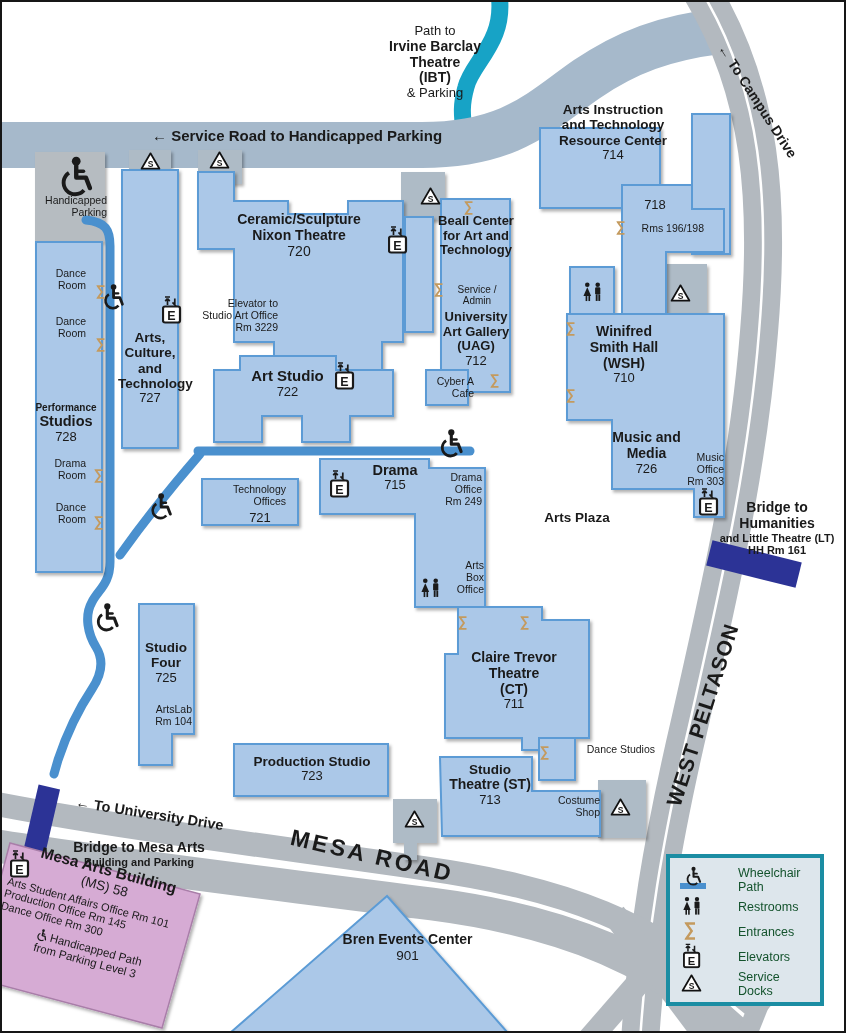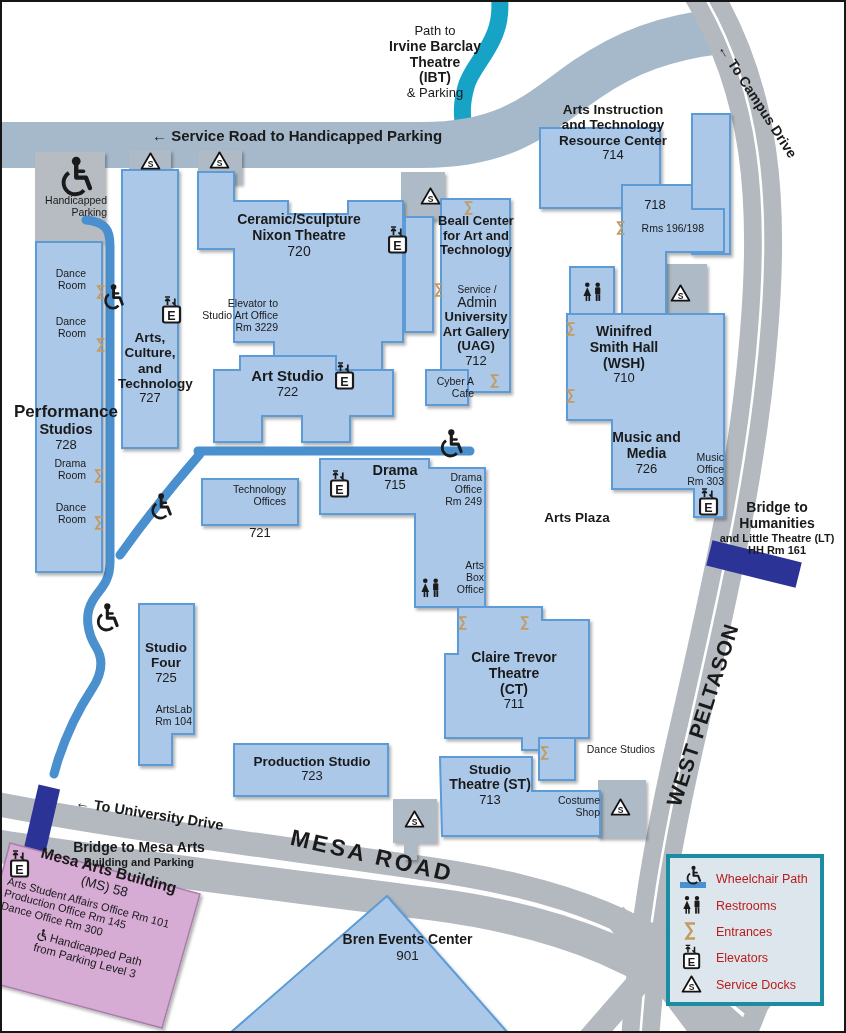--- a/index.html
+++ b/index.html
@@ -7,21 +7,21 @@
   #baselayer{position:absolute;left:0;top:0;}
   .lbl{position:absolute;color:#1a1a1a;text-align:center;line-height:1.13;font-family:"Liberation Sans",sans-serif;}
   .lbl .b{font-weight:bold;display:block;}
   .lbl .n{font-weight:normal;display:block;}
   .left{text-align:left;}
   .f14{font-size:14px;} .f15{font-size:15px;} .f13{font-size:13px;} .f10{font-size:10.5px;text-align:right;} .f11{font-size:11px;}
   .ic{position:absolute;}
   #legend{position:absolute;left:664px;top:852px;width:158px;height:152px;background:#dde6ec;border:4px solid #1b8da3;box-sizing:border-box;padding:8px 6px 4px 10px;display:flex;flex-direction:column;justify-content:space-around;}
   .lrow{display:flex;align-items:center;gap:10px;}
   .lrow .licon{width:26px;height:24px;flex:0 0 26px;position:relative;}
-  .lrow .ltext{font-size:12.5px;color:#b91c1c;}
+  .lrow .ltext{font-size:12.5px;color:#14532d;margin-left:22px;}
 </style>
 </head>
 <body>
 
 <div id="map">
 
 <svg id="baselayer" width="846" height="1033" viewBox="0 0 846 1033">
   <defs>
     <filter id="sh" x="-20%" y="-20%" width="140%" height="140%">
       <feDropShadow dx="2" dy="2.5" stdDeviation="1.4" flood-opacity="0.3"></feDropShadow>
@@ -160,21 +160,21 @@
   <span class="n f14">720</span>
 </div>
 
 <div class="lbl" style="left:436px;top:212px;width:76px;">
   <span class="b f13">Beall Center</span>
   <span class="b f13">for Art and</span>
   <span class="b f13">Technology</span>
 </div>
 <div class="lbl" style="left:444px;top:282px;width:62px;">
   <span class="n" style="font-size:10px;">Service /</span>
-  <span class="n" style="font-size:14px;">Admin</span>
+  <span class="n" style="font-size:10px;">Admin</span>
 </div>
 <div class="lbl" style="left:436px;top:308px;width:76px;">
   <span class="b f13">University</span>
   <span class="b f13">Art Gallery</span>
   <span class="b f13">(UAG)</span>
   <span class="n f13">712</span>
 </div>
 <div class="lbl" style="left:420px;top:374px;width:52px;">
   <span class="n f10">Cyber A</span>
   <span class="n f10">Cafe</span>
@@ -213,21 +213,21 @@
   <span class="b" style="font-size:13.5px;">Technology</span>
   <span class="n f13">727</span>
 </div>
 <div class="lbl left" style="left:186px;top:296px;width:90px;">
   <span class="n f10">Elevator to</span>
   <span class="n f10">Studio Art Office</span>
   <span class="n f10">Rm 3229</span>
 </div>
 
 <div class="lbl" style="left:8px;top:400px;width:112px;">
-  <span class="b" style="font-size:17px;">Performance</span>
+  <span class="b" style="font-size:10px;">Performance</span>
   <span class="b" style="font-size:14.5px;">Studios</span>
   <span class="n f13">728</span>
 </div>
 <div class="lbl" style="left:36px;top:266px;width:48px;">
   <span class="n f10">Dance</span>
       <span class="n f10">Room</span>
 </div>
 <div class="lbl" style="left:36px;top:314px;width:48px;">
   <span class="n f10">Dance</span>
       <span class="n f10">Room</span>
@@ -240,21 +240,21 @@
   <span class="n f10">Dance</span>
       <span class="n f10">Room</span>
 </div>
 
 <div class="lbl" style="left:238px;top:366px;width:95px;">
   <span class="b" style="font-size:15px;">Art Studio</span>
   <span class="n f13">722</span>
 </div>
 <div class="lbl" style="left:202px;top:482px;width:82px;">
   <span class="n f10">Technology Offices</span>
-  <span class="n f13" style="margin-top:18px;padding-left:30px;">721</span>
+  <span class="n f13" style="margin-top:3px;padding-left:30px;">721</span>
 </div>
 
 <div class="lbl" style="left:362px;top:460px;width:62px;">
   <span class="b" style="font-size:14.5px;">Drama</span>
   <span class="n f13">715</span>
 </div>
 <div class="lbl" style="left:424px;top:470px;width:56px;">
   <span class="n f10">Drama</span>
   <span class="n f10">Office</span>
   <span class="n f10">Rm 249</span>

